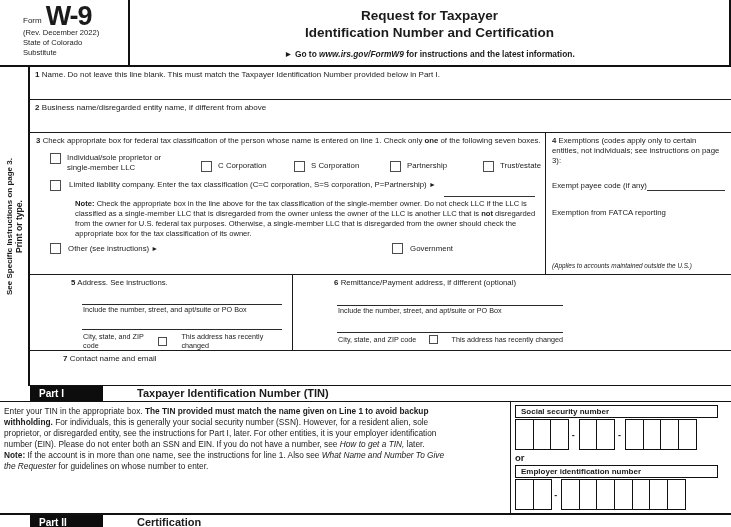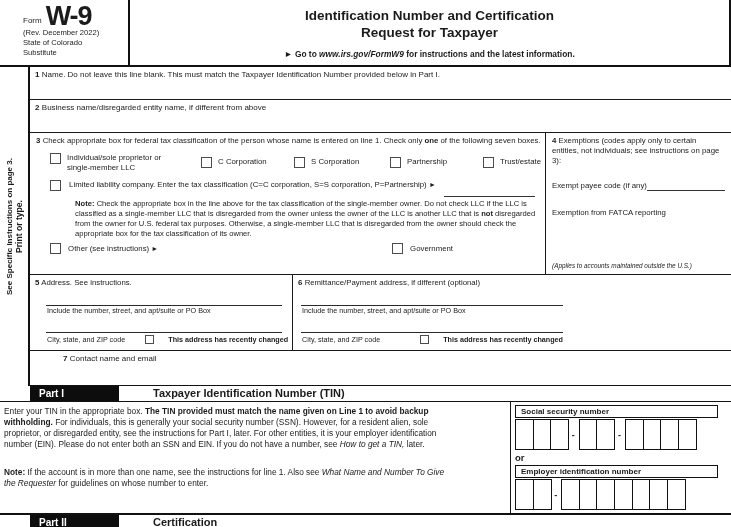--- a/index.html
+++ b/index.html
@@ -36,64 +36,64 @@
   .row { border-bottom: 1.4px solid #1a1a1a; font-size: 8px; }
   .row1 { height: 33px; padding: 3px 5px; }
   .row2 { height: 33px; padding: 3px 5px; }
   .row3 { height: 143px; display: flex; border-bottom: 1.4px solid #1a1a1a; }
   .row56 { height: 76px; display: flex; border-bottom: 1.4px solid #1a1a1a; }
   .row7 { height: 34px; padding: 3px 5px; border-bottom: none; margin-left: 28px; }
   .num { font-weight: bold; }
   .hang { padding-left: 12px; text-indent: -12px; line-height: 1.3; }
   
   .col3 { flex: 1; padding: 3px 4px 0 6px; font-size: 7.8px; position: relative; }
-  .cb-row { display: flex; margin: 7px 0 0 14px; align-items: center; }
+  .cb-row { display: flex; margin: 7px 0 0 14px; align-items: flex-end; }
   .cb-item { display: flex; gap: 6px; align-items: flex-start; }
   .checkbox { width: 11px; height: 11px; border: 1.3px solid #4c4c4c; background: #fff; flex: none; display: inline-block; }
   .checkbox.small { width: 9px; height: 9px; }
   .cb-label { line-height: 1.25; }
   .llc-row { display: flex; gap: 8px; margin: 8px 6px 0 14px; align-items: flex-start; }
   .fill-line { flex: 1; border-bottom: 1px solid #333; height: 9px; min-width: 24px; }
   .note3 { margin: 2px 4px 0 39px; line-height: 1.28; font-size: 7.6px; }
   .other-row { display: flex; margin: 5px 0 0 14px; align-items: center; position: relative; }
   .other-item { display: flex; gap: 7px; align-items: center; width: 342px; }
   .gov-item { display: flex; gap: 7px; align-items: center; }
   
   .col4 { width: 186px; border-left: 1.4px solid #1a1a1a; padding: 3px 6px 0 6px; font-size: 7.8px; position: relative; line-height: 1.3; }
   .exempt-row { display: flex; align-items: flex-end; margin-top: 15px; }
   .fatca-block { margin-top: 17px; }
   .fatca-block .exempt-row { margin-top: 1px; }
   .applies { position: absolute; bottom: 4px; left: 6px; right: 4px; font-size: 6.4px; font-style: italic; color:#222; }
   
-  .addr-col { display: flex; flex-direction: column; font-size: 7.8px; }
+  .addr-col { display: flex; flex-direction: column; font-size: 7.8px; padding-left: 36px; }
   .col5 { width: 263px; border-right: 1.4px solid #1a1a1a; }
   .col6 { flex: 1; }
   .addr-head { padding: 3px 5px 0 5px; height: 14px; }
   .write-line { border-bottom: 1.1px solid #2a2a2a; }
   .col5 .write-line { margin: 0 10px 0 16px; }
   .col6 .write-line { margin: 0 168px 0 8px; }
   .wl1 { height: 17px; }
   .wl2 { height: 16px; }
   .addr-sub { font-size: 7.2px; height: 11px; }
   .col5 .addr-sub { padding-left: 17px; }
   .col6 .addr-sub { padding-left: 9px; }
   .city-row { display: flex; align-items: center; font-size: 7.2px; padding-top: 2px; }
   .col5 .city-row { padding-left: 17px; padding-right: 4px; }
   .col6 .city-row { padding-left: 9px; padding-right: 168px; }
-  .changed-group { margin-left: auto; display: flex; align-items: center; gap: 14px; font-weight: bold; }
+  .changed-group { margin-left: auto; display: flex; align-items: center; gap: 14px; }
   
   .part-bar { height: 16px; display: flex; align-items: stretch; border-bottom: 1.4px solid #111; }
   .part-spacer { width: 30px; }
-  .part-label { width: 89px; background: #0d0d0d; color: #fff; font-weight: bold; font-size: 10px; padding: 2px 0 0 9px; }
+  .part-label { width: 73px; background: #0d0d0d; color: #fff; font-weight: bold; font-size: 10px; padding: 2px 0 0 9px; }
   .part-title { font-weight: bold; font-size: 11px; padding: 1px 0 0 34px; }
   .part2-bar { border-top: 2.5px solid #111; border-bottom: none; height: 14px; }
   
   .p1-content { display: flex; height: 111px; gap: 48px; }
   .p1-text { flex: 1; padding: 4px 8px 0 4px; font-size: 8.3px; line-height: 1.32; }
-  .p1-note { margin-top: 17px; }
+  .p1-note { margin-top: 0; }
   .tin-col { width: 221px; border-left: 1.4px solid #1a1a1a; padding: 3px 0 0 4px; }
   .tin-label-box { width: 203px; border: 1.3px solid #111; font-size: 8px; font-weight: bold; padding: 1px 0 1px 5px; }
   .digit-row { display: flex; align-items: center; margin-top: 1px; }
   .dbox { width: 19px; height: 31px; border: 1.4px solid #111; background: #fff; margin-right: -1.4px; }
   .dash { font-weight: bold; margin: 0 4px; font-size: 9px; }
   .or { font-weight: bold; font-size: 9.5px; margin: 2px 0 1px 0; height: 12px; }
   .arrow { font-size: 7px; }
 </style>
 </head>
 <body>
@@ -105,22 +105,22 @@
       <div class="form-line">
         <span class="form-word">Form</span>
         <span class="w9">W-9</span>
       </div>
       <div class="hd-small">(Rev. December 2022)</div>
       <div class="hd-small">State of Colorado</div>
       <div class="hd-small">Substitute</div>
     </div>
     <div class="hd-center">
       <div class="main-title">
+        <div>Request for Taxpayer</div>
         <div>Identification Number and Certification</div>
-        <div>Request for Taxpayer</div>
       </div>
       <div class="subtitle"><span>►</span><span> Go to </span><span class="url">www.irs.gov/FormW9</span><span> for instructions and the latest information.</span></div>
     </div>
   </div>
 
   <div class="upper">
     <div class="side-strip">
       <div class="side-rot">
         <div class="side-see">See Specific Instructions on page 3.</div>
         <div class="side-print">Print or type.</div>

